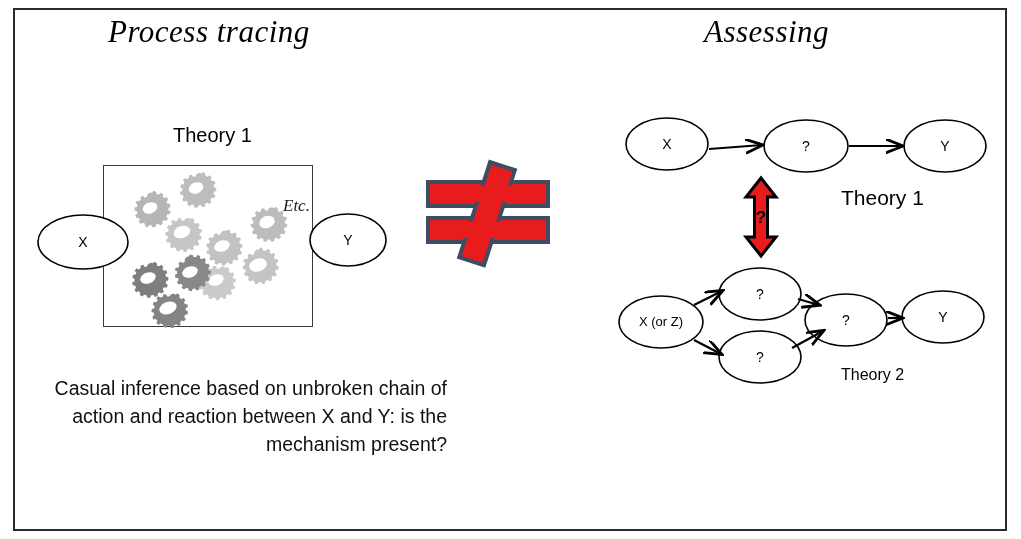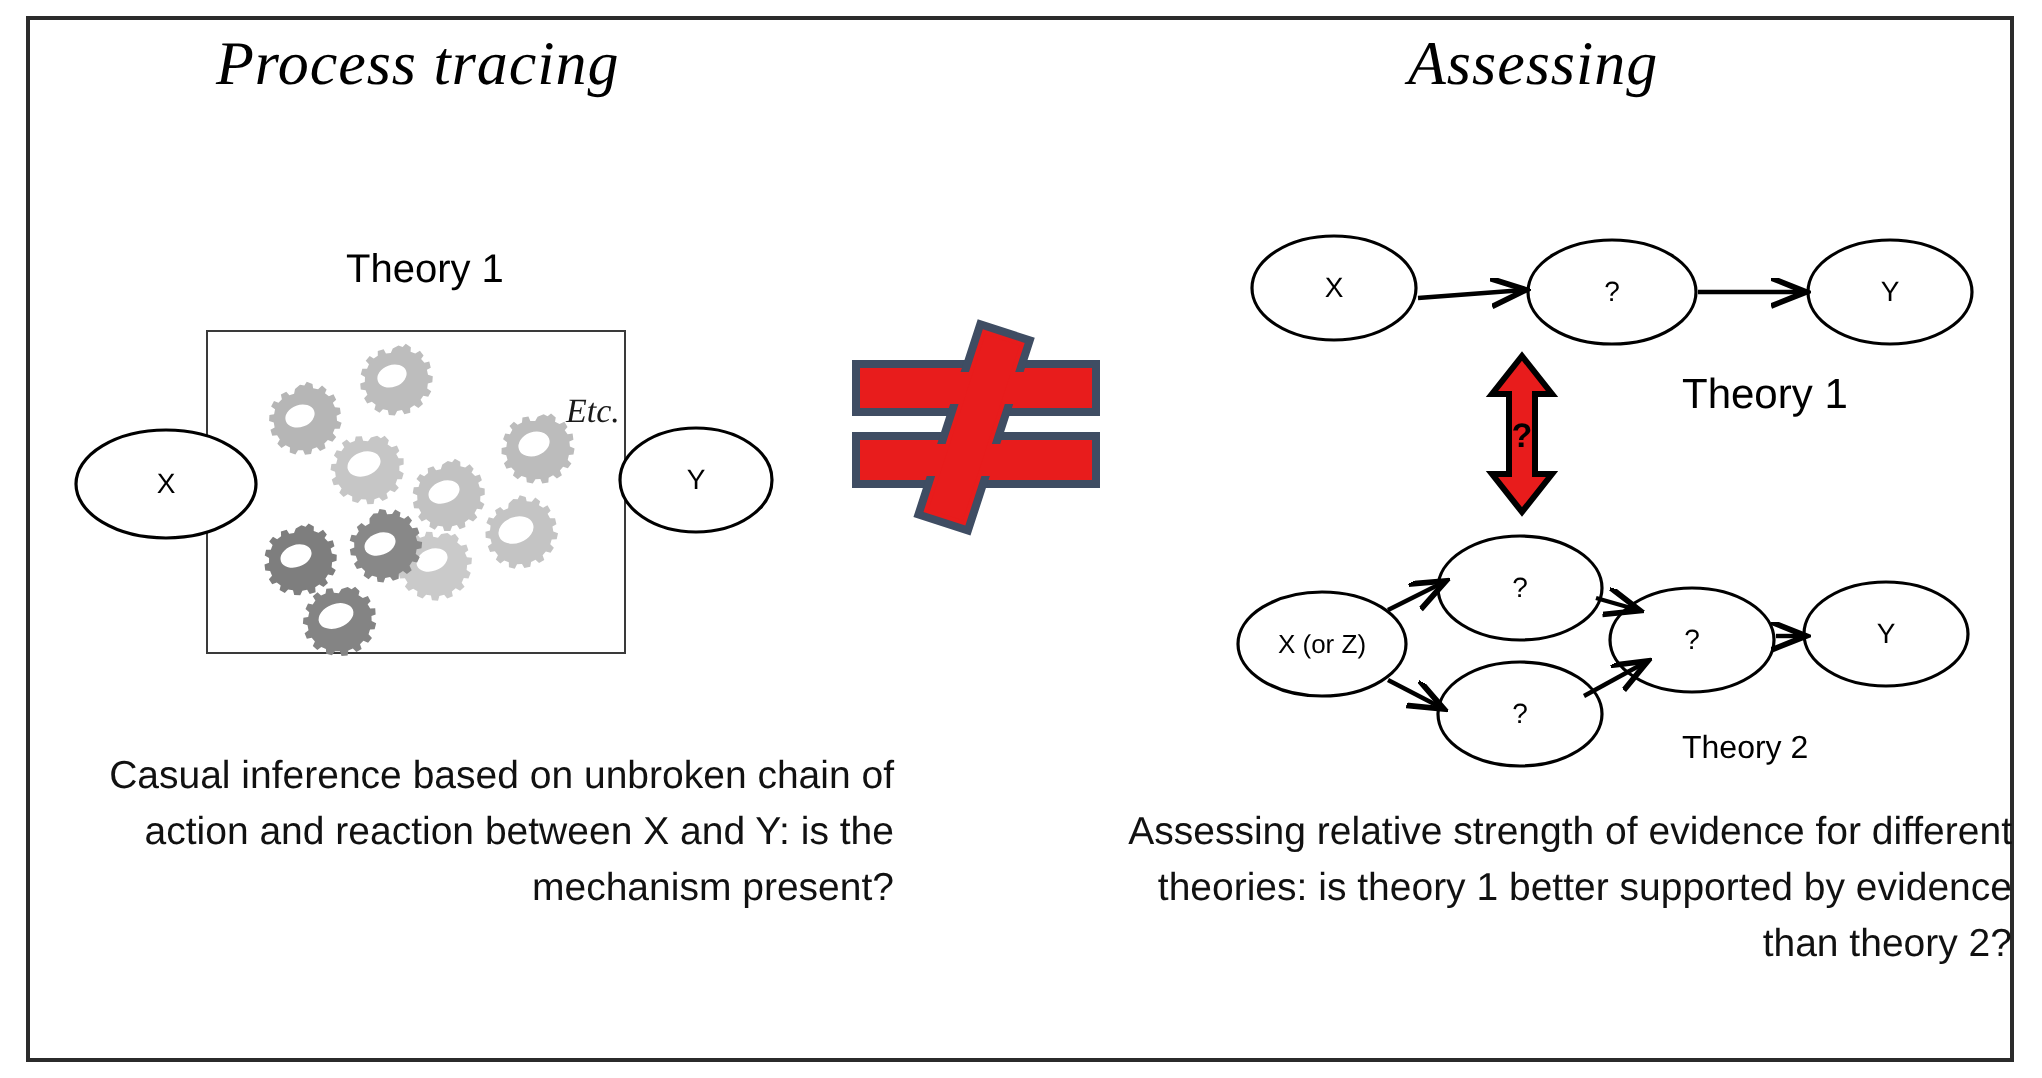--- a/index.html
+++ b/index.html
@@ -256,15 +256,14 @@
 
     <line class="arrow-line" x1="694" y1="305" x2="722" y2="291" marker-end="url(#arrowhead)"></line>
     <line class="arrow-line" x1="694" y1="340" x2="721" y2="354" marker-end="url(#arrowhead)"></line>
     <line class="arrow-line" x1="798" y1="299" x2="819" y2="305" marker-end="url(#arrowhead)"></line>
     <line class="arrow-line" x1="792" y1="348" x2="823" y2="331" marker-end="url(#arrowhead)"></line>
     <line class="arrow-line" x1="888" y1="318" x2="902" y2="318" marker-end="url(#arrowhead)"></line>
   </svg>
 
   <div class="sans-label" id="right-theory2-label" style="left:841px; top:366px; font-size:16px;">Theory 2</div>
 
-  <div class="caption" id="caption-right">Assessing relative strength of evidence for different theories: is theory 1 better supported by evidence than theory 2?</div>
 
 </div>
 
 </body></html>

